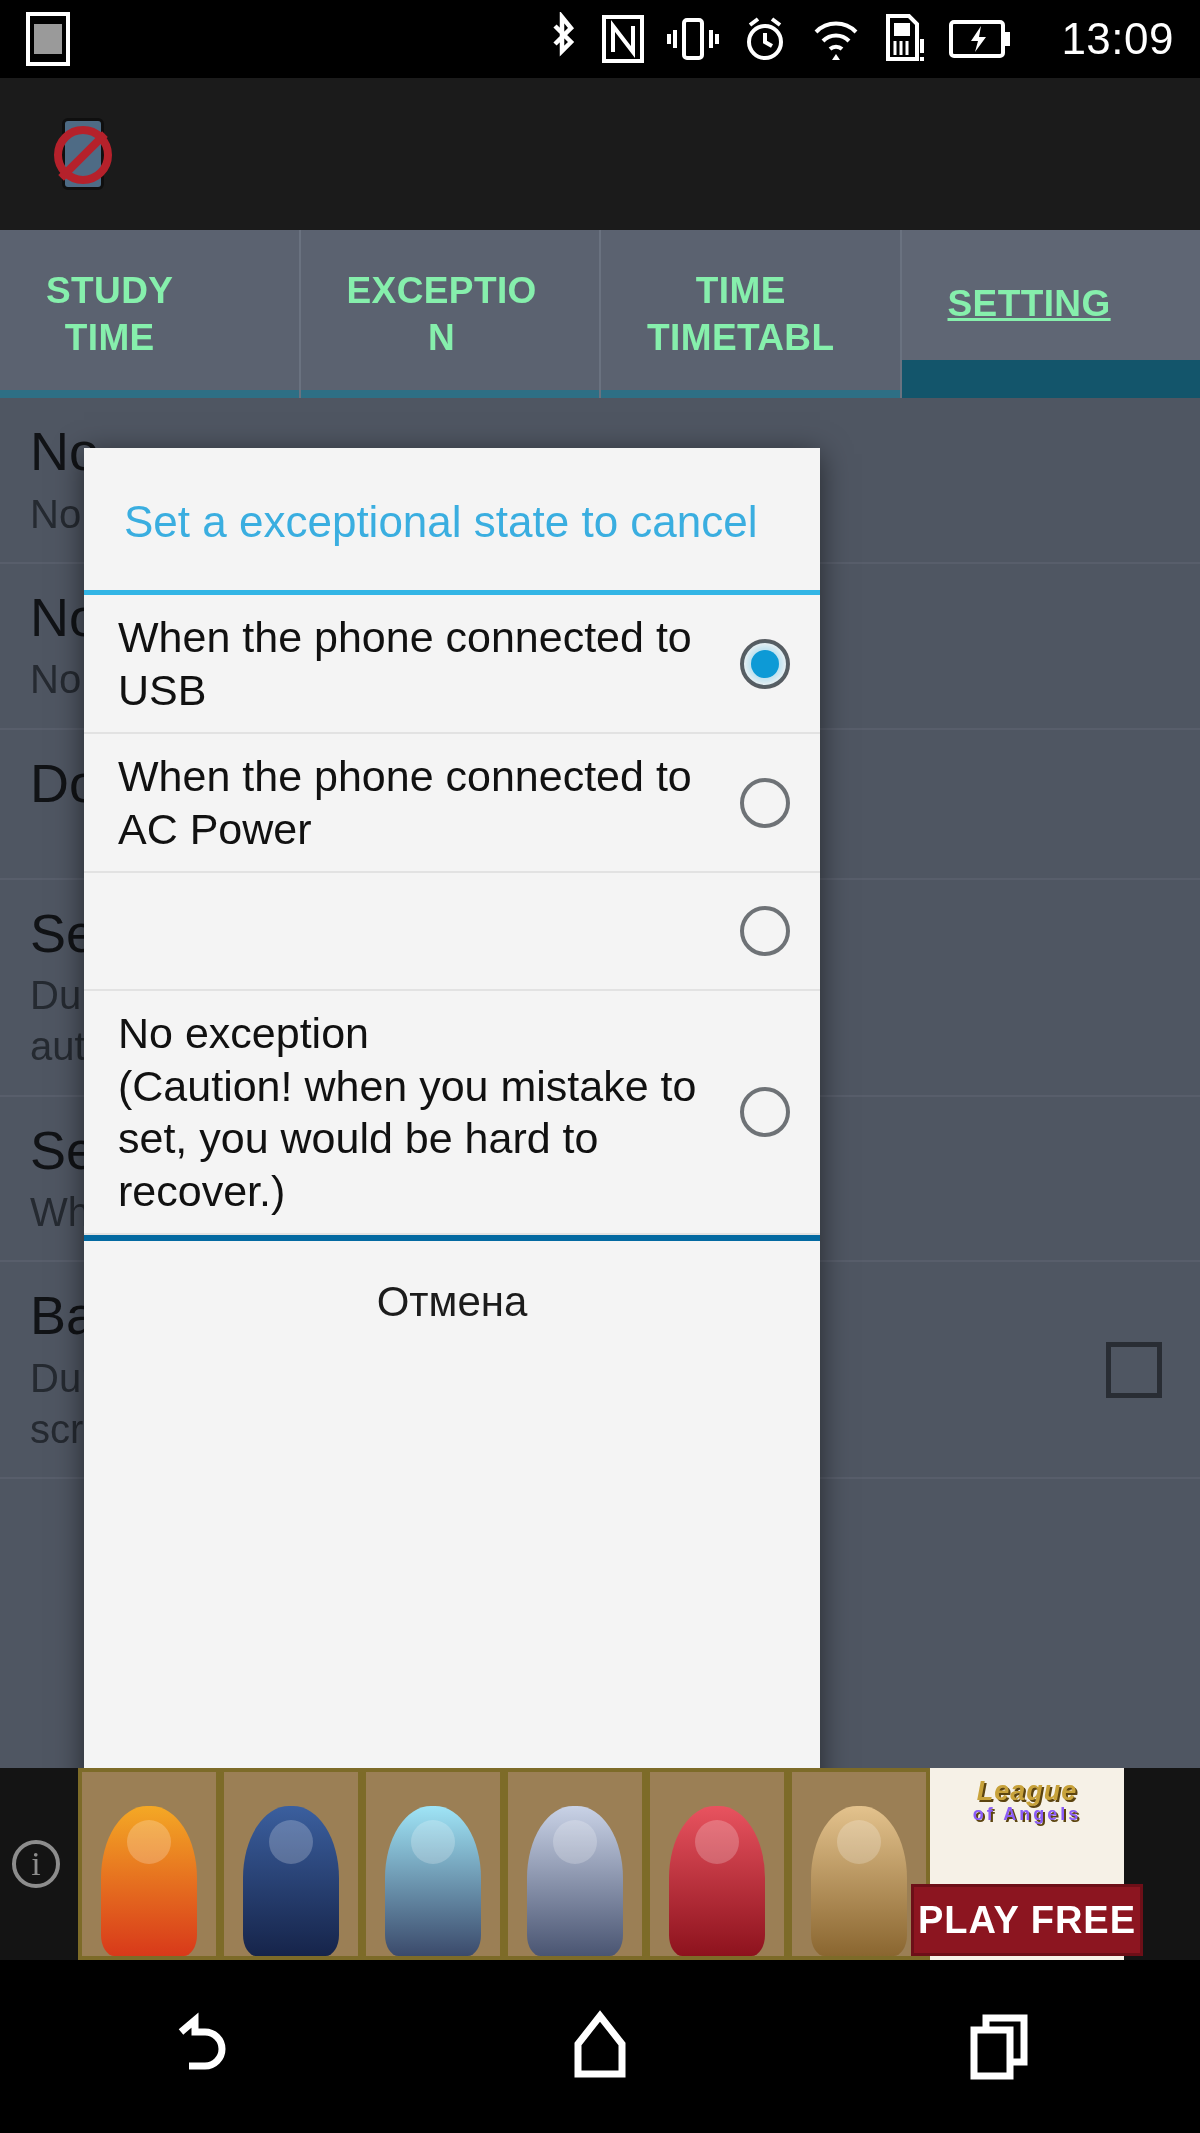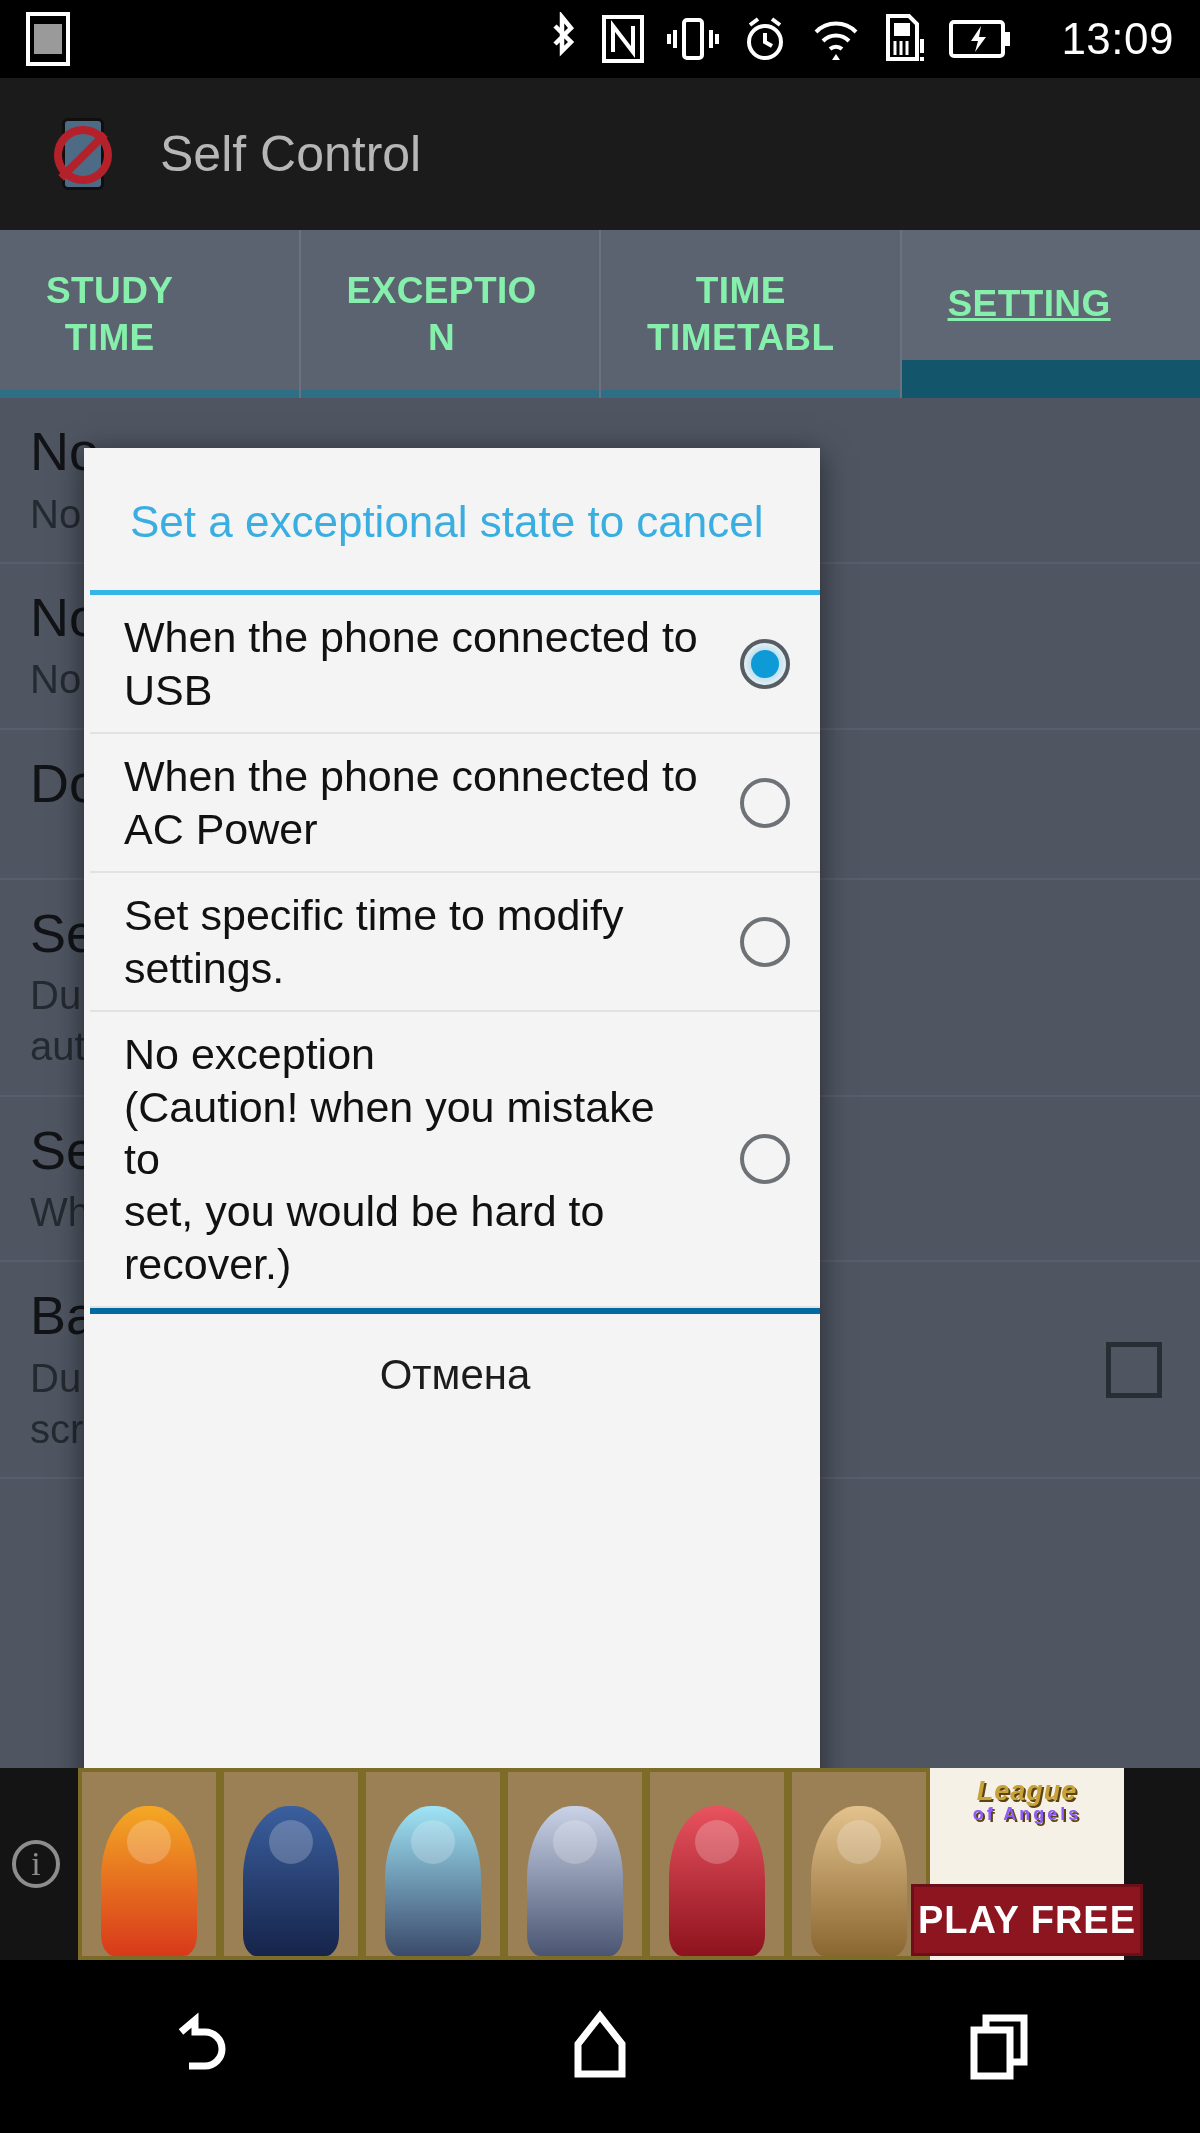--- a/index.html
+++ b/index.html
@@ -67,21 +67,21 @@
   .srow-sub { color: #2b3038; font-size: 40px; line-height: 1.28; margin-top: 6px; }
   .srow-check {
     position: absolute; right: 38px; top: 50%; margin-top: -28px;
     width: 56px; height: 56px; border: 5px solid #2f343c; background: transparent;
   }
 
   
   .scrim { position: absolute; inset: 398px 0 365px 0; background: rgba(0,0,0,0.12); }
   .dialog {
     position: absolute; left: 84px; top: 448px; width: 736px; height: 1464px;
-    background: #f4f4f4; box-shadow: 0 6px 28px rgba(0,0,0,0.55); padding-left: 6px;
+    background: #f4f4f4; box-shadow: 0 6px 28px rgba(0,0,0,0.55);
   }
   .dlg-title {
     color: #3aaee0; font-size: 44px; padding: 50px 0 0 40px; line-height: 1.1;
     white-space: nowrap;
   }
   .dlg-title-rule { margin-top: 44px; height: 5px; background: #33b5e5; }
   .dlg-list { }
   .dlg-item {
     position: relative; display: flex; align-items: center;
     border-bottom: 2px solid #e2e2e2; min-height: 118px;
@@ -203,21 +203,20 @@
       <span class="sb-clock">13:09</span>
     </div>
   </div>
 
   <div class="appbar">
     <div class="app-logo">
       <div class="logo-phone"></div>
       <div class="logo-ban"></div>
       <div class="logo-slash"></div>
     </div>
-    <div class="app-title">Self Control</div>
   </div>
 
   <div class="tabs">
     <div class="tab">
       <div class="tab-label">STUDY
 TIME</div>
       <div class="tab-underline"></div>
     </div>
     <div class="tab">
       <div class="tab-label">EXCEPTIO
@@ -275,22 +274,20 @@
         <div class="dlg-item-label">When the phone connected to
 USB</div>
         <div class="radio checked"></div>
       </div>
       <div class="dlg-item">
         <div class="dlg-item-label">When the phone connected to
 AC Power</div>
         <div class="radio"></div>
       </div>
       <div class="dlg-item">
-        <div class="dlg-item-label">Set specific time to modify
-settings.</div>
         <div class="radio"></div>
       </div>
       <div class="dlg-item" style="min-height:236px">
         <div class="dlg-item-label">No exception
 (Caution! when you mistake to
 set, you would be hard to
 recover.)</div>
         <div class="radio"></div>
       </div>
     </div>

